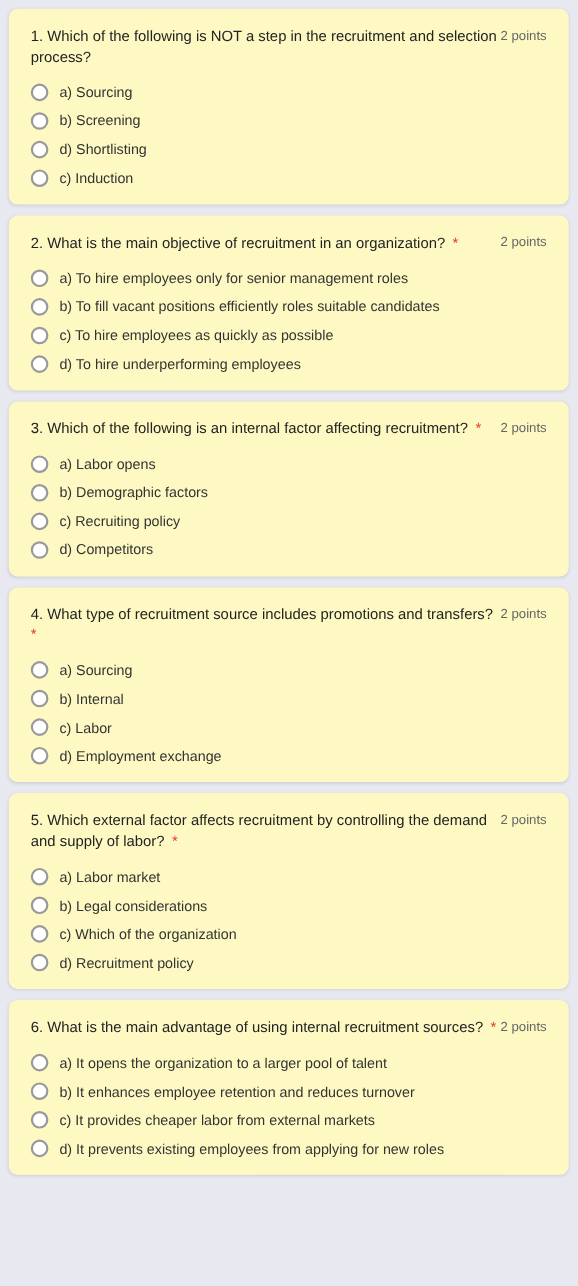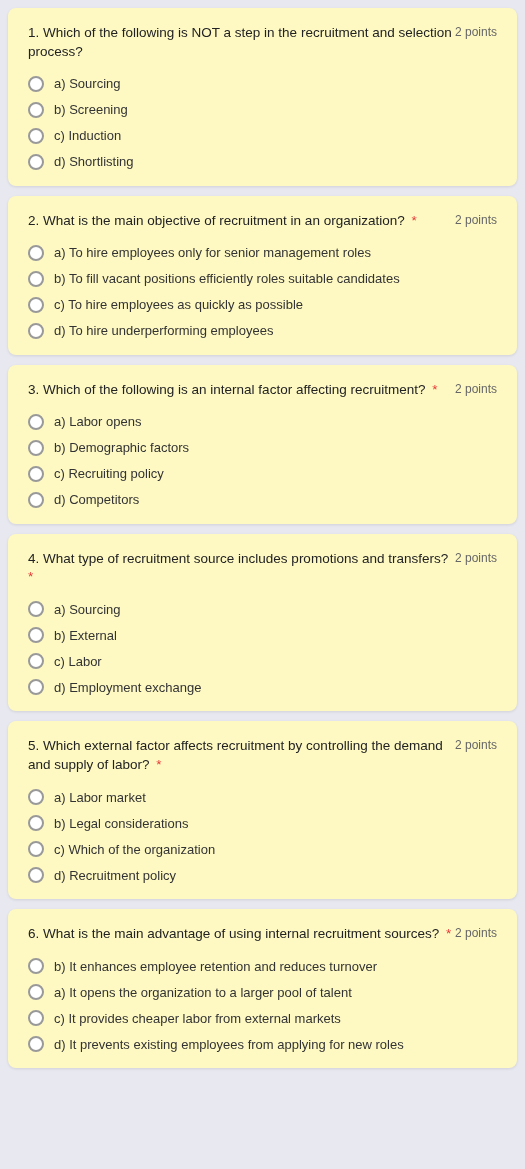--- a/index.html
+++ b/index.html
@@ -82,26 +82,26 @@
         <li class="option-item">
           <div class="radio-circle"></div>
           <span class="option-label">a) Sourcing</span>
         </li>
         <li class="option-item">
           <div class="radio-circle"></div>
           <span class="option-label">b) Screening</span>
         </li>
         <li class="option-item">
           <div class="radio-circle"></div>
+          <span class="option-label">d) Shortlisting</span>
+        </li>
+        <li class="option-item">
+          <div class="radio-circle"></div>
           <span class="option-label">c) Induction</span>
         </li>
-        <li class="option-item">
-          <div class="radio-circle"></div>
-          <span class="option-label">d) Shortlisting</span>
-        </li>
       </ul>
     </div>
     <div class="question-card">
       <div class="question-header">
         <div class="question-text">2.  What is the main objective of recruitment in an organization?<span class="required-star"> *</span></div>
         <div class="points-label">2 points</div>
       </div>
       <ul class="options-list">
         <li class="option-item">
           <div class="radio-circle"></div>
@@ -150,21 +150,21 @@
         <div class="question-text">4.  What type of recruitment source includes promotions and transfers?<span class="required-star"> *</span></div>
         <div class="points-label">2 points</div>
       </div>
       <ul class="options-list">
         <li class="option-item">
           <div class="radio-circle"></div>
           <span class="option-label">a) Sourcing</span>
         </li>
         <li class="option-item">
           <div class="radio-circle"></div>
-          <span class="option-label">b) External</span>
+          <span class="option-label">b) Internal</span>
         </li>
         <li class="option-item">
           <div class="radio-circle"></div>
           <span class="option-label">c) Labor</span>
         </li>
         <li class="option-item">
           <div class="radio-circle"></div>
           <span class="option-label">d) Employment exchange</span>
         </li>
       </ul>
@@ -194,25 +194,25 @@
       </ul>
     </div>
     <div class="question-card">
       <div class="question-header">
         <div class="question-text">6.  What is the main advantage of using internal recruitment sources?<span class="required-star"> *</span></div>
         <div class="points-label">2 points</div>
       </div>
       <ul class="options-list">
         <li class="option-item">
           <div class="radio-circle"></div>
+          <span class="option-label">a) It opens the organization to a larger pool of talent</span>
+        </li>
+        <li class="option-item">
+          <div class="radio-circle"></div>
           <span class="option-label">b) It enhances employee retention and reduces turnover</span>
-        </li>
-        <li class="option-item">
-          <div class="radio-circle"></div>
-          <span class="option-label">a) It opens the organization to a larger pool of talent</span>
         </li>
         <li class="option-item">
           <div class="radio-circle"></div>
           <span class="option-label">c) It provides cheaper labor from external markets</span>
         </li>
         <li class="option-item">
           <div class="radio-circle"></div>
           <span class="option-label">d) It prevents existing employees from applying for new roles</span>
         </li>
       </ul>

